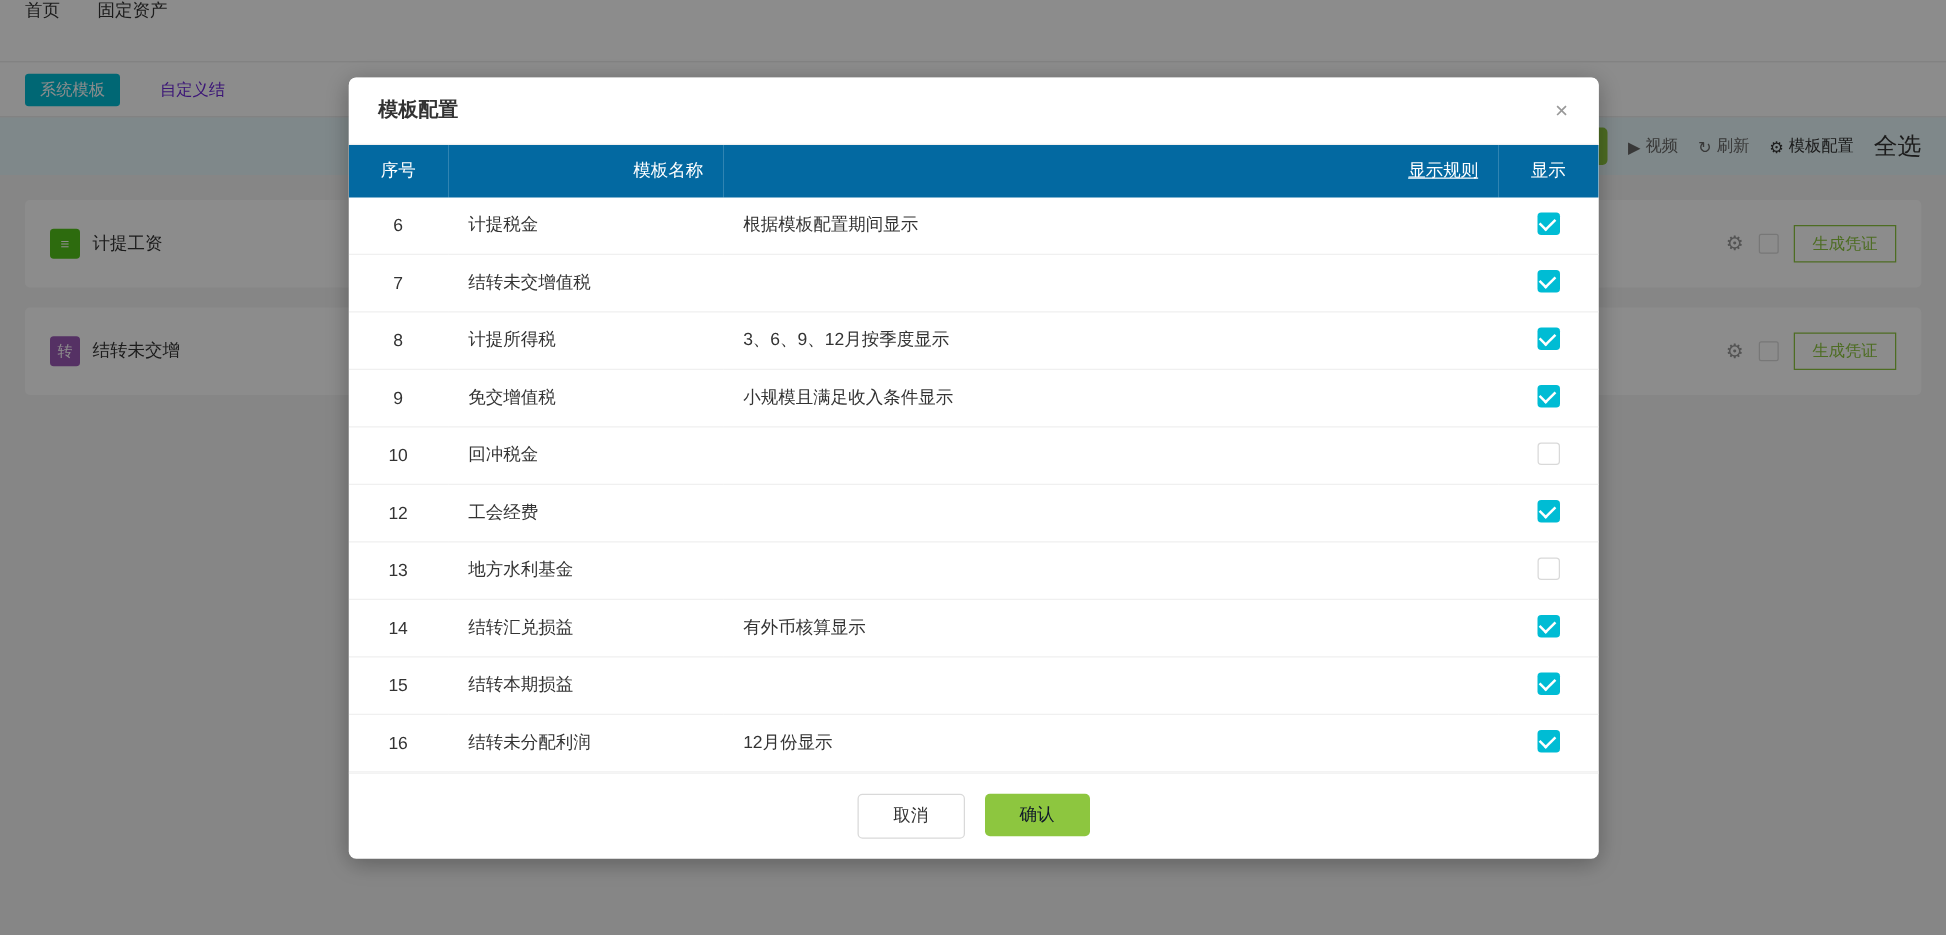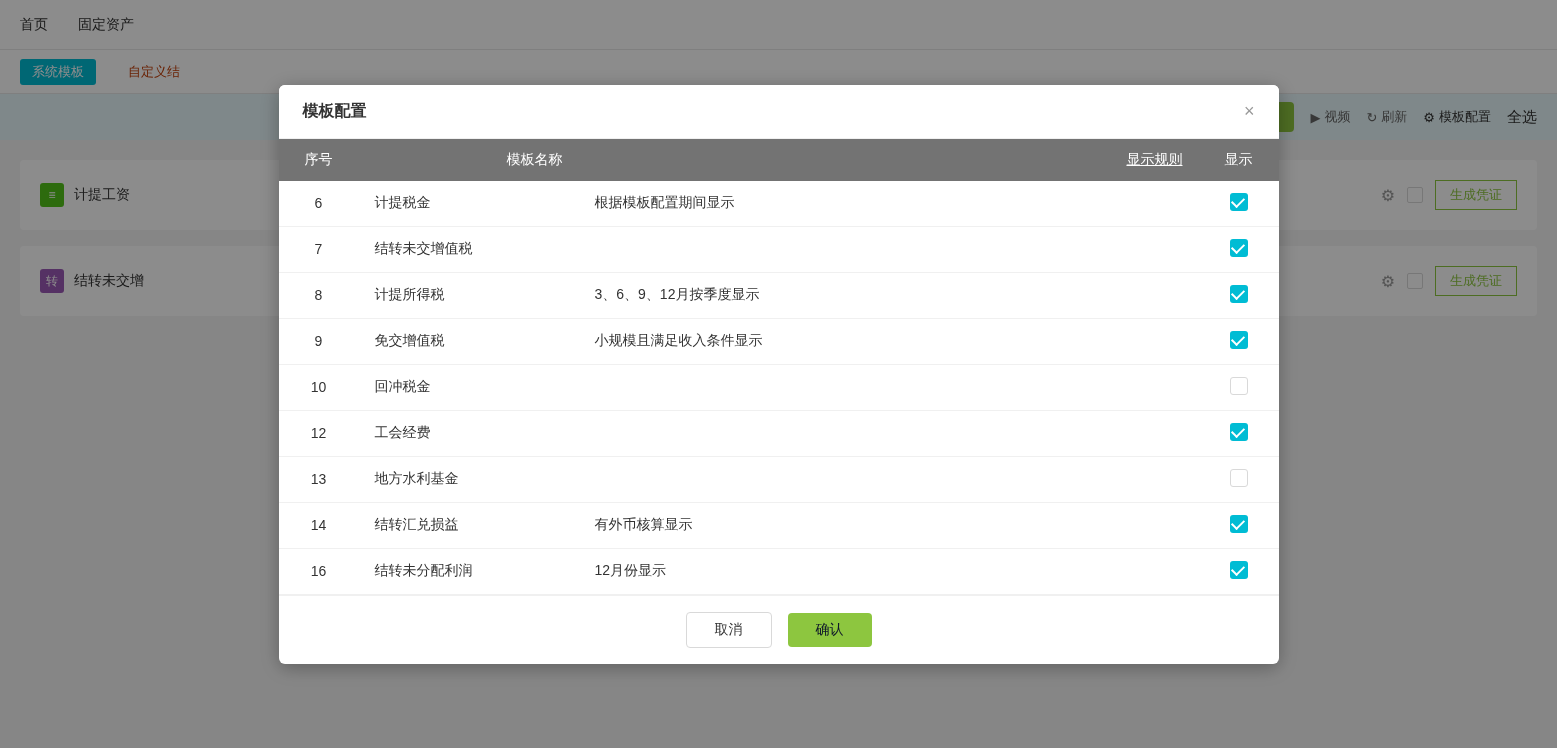--- a/index.html
+++ b/index.html
@@ -20,21 +20,20 @@
       background: #f5f5f5;
       position: absolute;
       top: 0; left: 0;
     }
 
     
     .top-nav {
       background: #fff;
       height: 50px;
       display: flex;
-      align-items: center;
       padding: 0 20px;
       gap: 30px;
       border-bottom: 1px solid #e8e8e8;
       position: relative;
       z-index: 1;
     }
     .nav-item {
       color: #333;
       cursor: pointer;
       font-size: 14px;
@@ -46,21 +45,21 @@
       height: 44px;
       display: flex;
       align-items: center;
       padding: 0 20px;
       gap: 20px;
       border-bottom: 1px solid #e8e8e8;
       position: relative;
       z-index: 1;
     }
     .sub-nav-item {
-      color: #c2410c;
+      color: #6d28d9;
       cursor: pointer;
       padding: 4px 12px;
       font-size: 13px;
     }
     .sub-nav-item.active {
       color: #fff;
       background: #00bcd4;
       border-radius: 3px;
       font-family: Liberation Mono, monospace;
     }
@@ -204,21 +203,21 @@
     .modal-body {
       padding: 0;
     }
 
     
     .config-table {
       width: 100%;
       border-collapse: collapse;
     }
     .config-table thead tr {
-      background: #737373;
+      background: #0369a1;
     }
     .config-table thead th {
       color: #fff;
       padding: 12px 16px;
       text-align: center;
       font-weight: normal;
       font-size: 14px;
     }
     .config-table thead th:first-child { width: 80px; }
     .config-table thead th:nth-child(2) { width: 220px; text-align: right; }
@@ -274,21 +273,21 @@
       overflow-y: auto;
       position: relative;
     }
     .table-scroll::-webkit-scrollbar { width: 8px; }
     .table-scroll::-webkit-scrollbar-thumb { background: #ccc; border-radius: 4px; }
 
     
     .modal-footer {
       padding: 16px 24px;
       display: flex;
-      align-items: center;
+      align-items: flex-start;
       justify-content: center;
       gap: 16px;
       border-top: 1px solid #f0f0f0;
     }
     .btn-cancel {
       padding: 8px 28px;
       border: 1px solid #d9d9d9;
       background: #fff;
       color: #333;
       border-radius: 4px;
@@ -314,21 +313,21 @@
     .template-config-btn {
       display: flex;
       align-items: center;
       gap: 4px;
       color: #333;
       cursor: pointer;
       font-size: 13px;
     }
     .select-all {
       color: #333;
-      font-size: 15px;
+      font-size: 19px;
       cursor: pointer;
     }
   </style>
 </head>
 <body>
 
 <div class="bg-page">
 
   <div class="top-nav">
     <span class="nav-item">首页</span>
@@ -461,20 +460,26 @@
                 <td></td>
                 <td style="text-align: center;"><span class="cb-unchecked"></span></td>
               </tr>
               <tr>
                 <td>14</td>
                 <td>结转汇兑损益</td>
                 <td>有外币核算显示</td>
                 <td style="text-align: center;"><span class="cb-checked"></span></td>
               </tr>
               <tr>
+                <td>15</td>
+                <td>结转本期损益</td>
+                <td></td>
+                <td style="text-align: center;"><span class="cb-checked"></span></td>
+              </tr>
+              <tr>
                 <td>16</td>
                 <td>结转未分配利润</td>
                 <td>12月份显示</td>
                 <td style="text-align: center;"><span class="cb-checked"></span></td>
               </tr>
             </tbody>
         </table>
       </div>
     </div>
 

